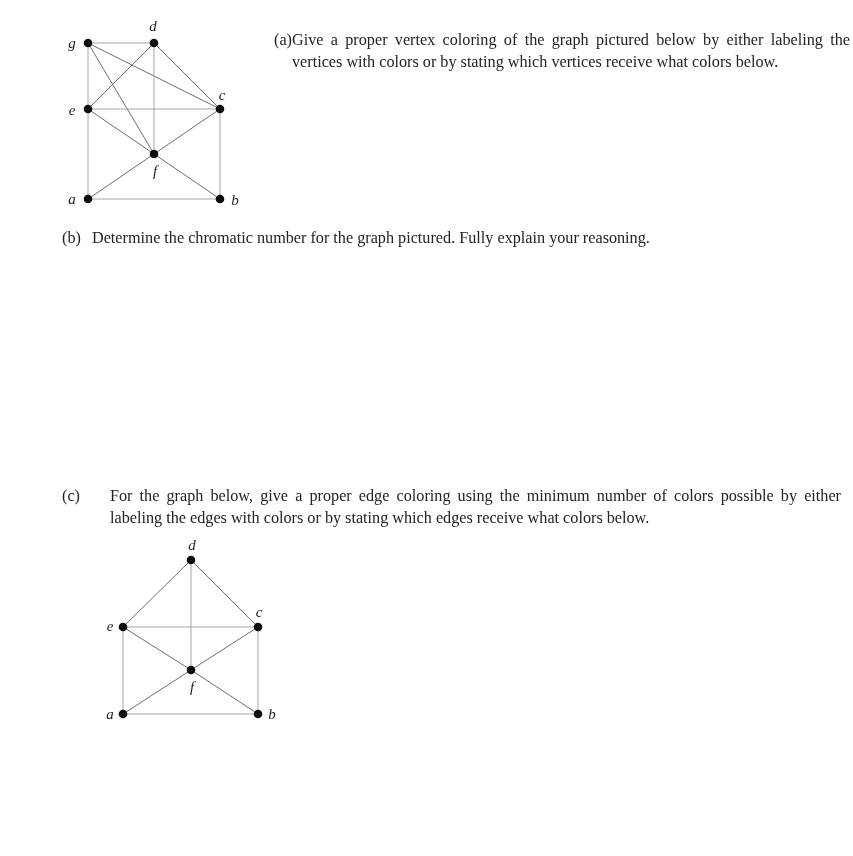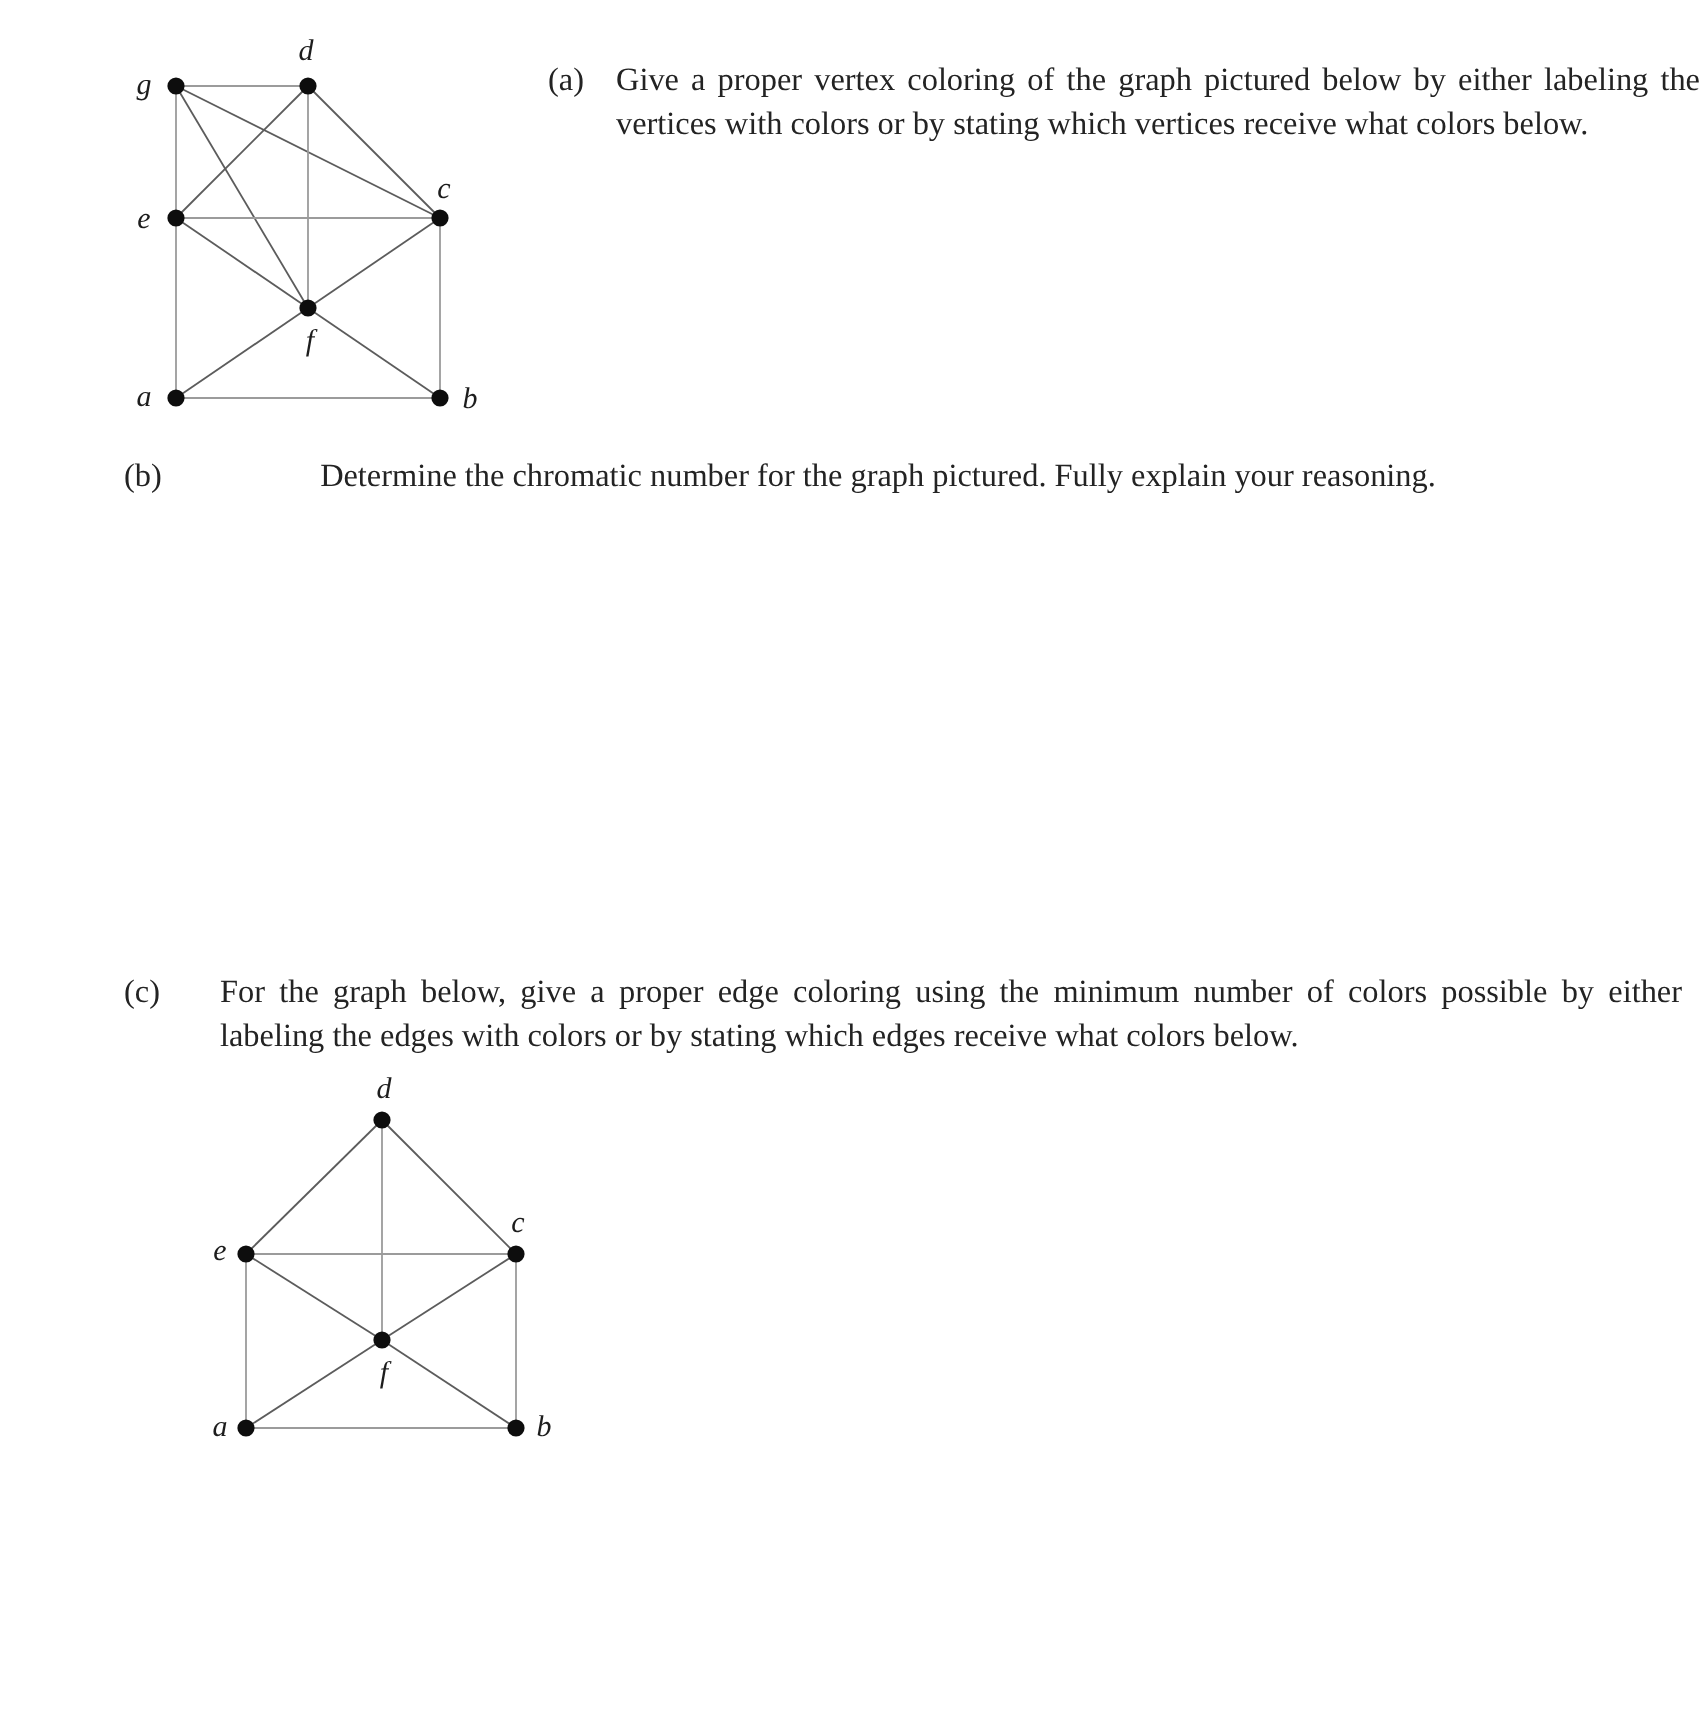--- a/index.html
+++ b/index.html
@@ -26,27 +26,27 @@
     font-size: 16.2px;
     line-height: 21.5px;
     color: #232323;
   }
   .plabel {
     position: absolute;
     left: 0;
     top: 0;
   }
   .ptext {
-    margin-left: 34px;
+    margin-left: 18px;
     text-align: justify;
     text-justify: inter-word;
   }
   .problem-a { left: 274px; top: 30px;  width: 576px; }
   .problem-b { left: 62px;  top: 228px; width: 724px; }
-  .problem-b .ptext { margin-left: 30px; text-align: center; }
+  .problem-b .ptext { margin-left: 30px; text-align: left; }
   .problem-c { left: 62px;  top: 486px; width: 779px; }
   .problem-c .ptext { margin-left: 48px; }
   .vertex-label {
     font-family: "Liberation Serif", serif;
     font-style: italic;
     font-size: 15px;
     fill: #1d1d1d;
   }
 </style>
 </head>

